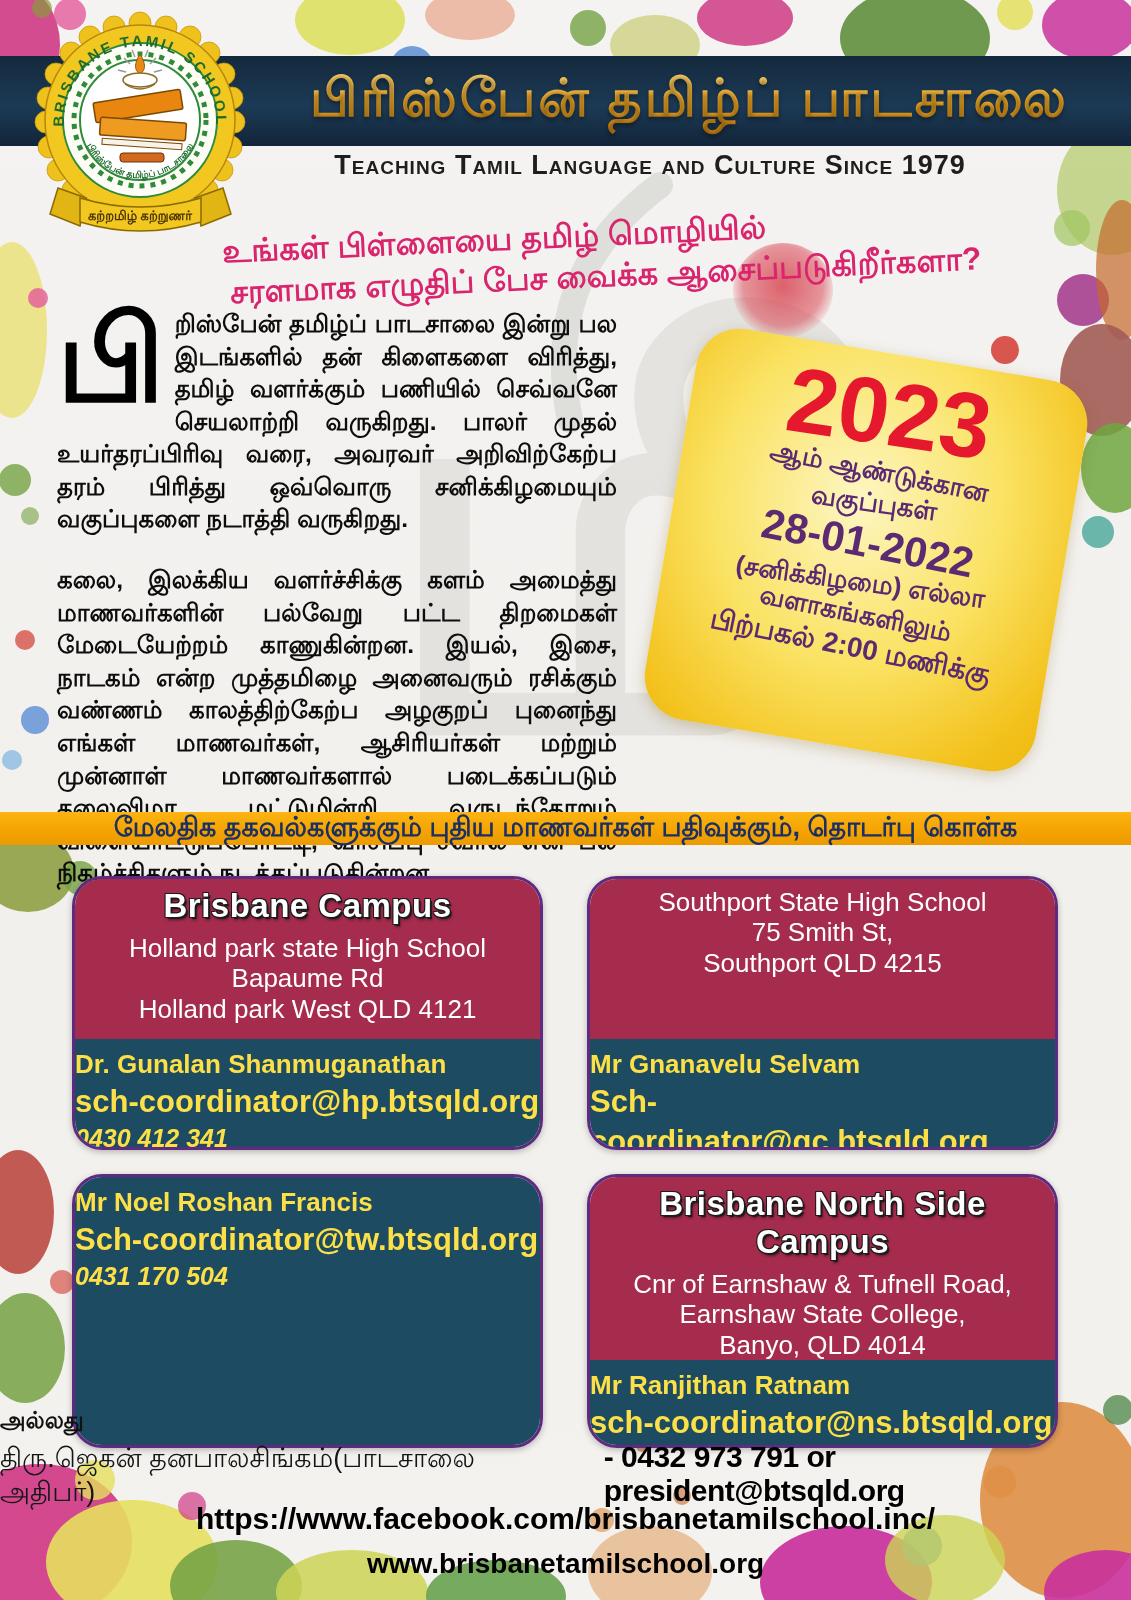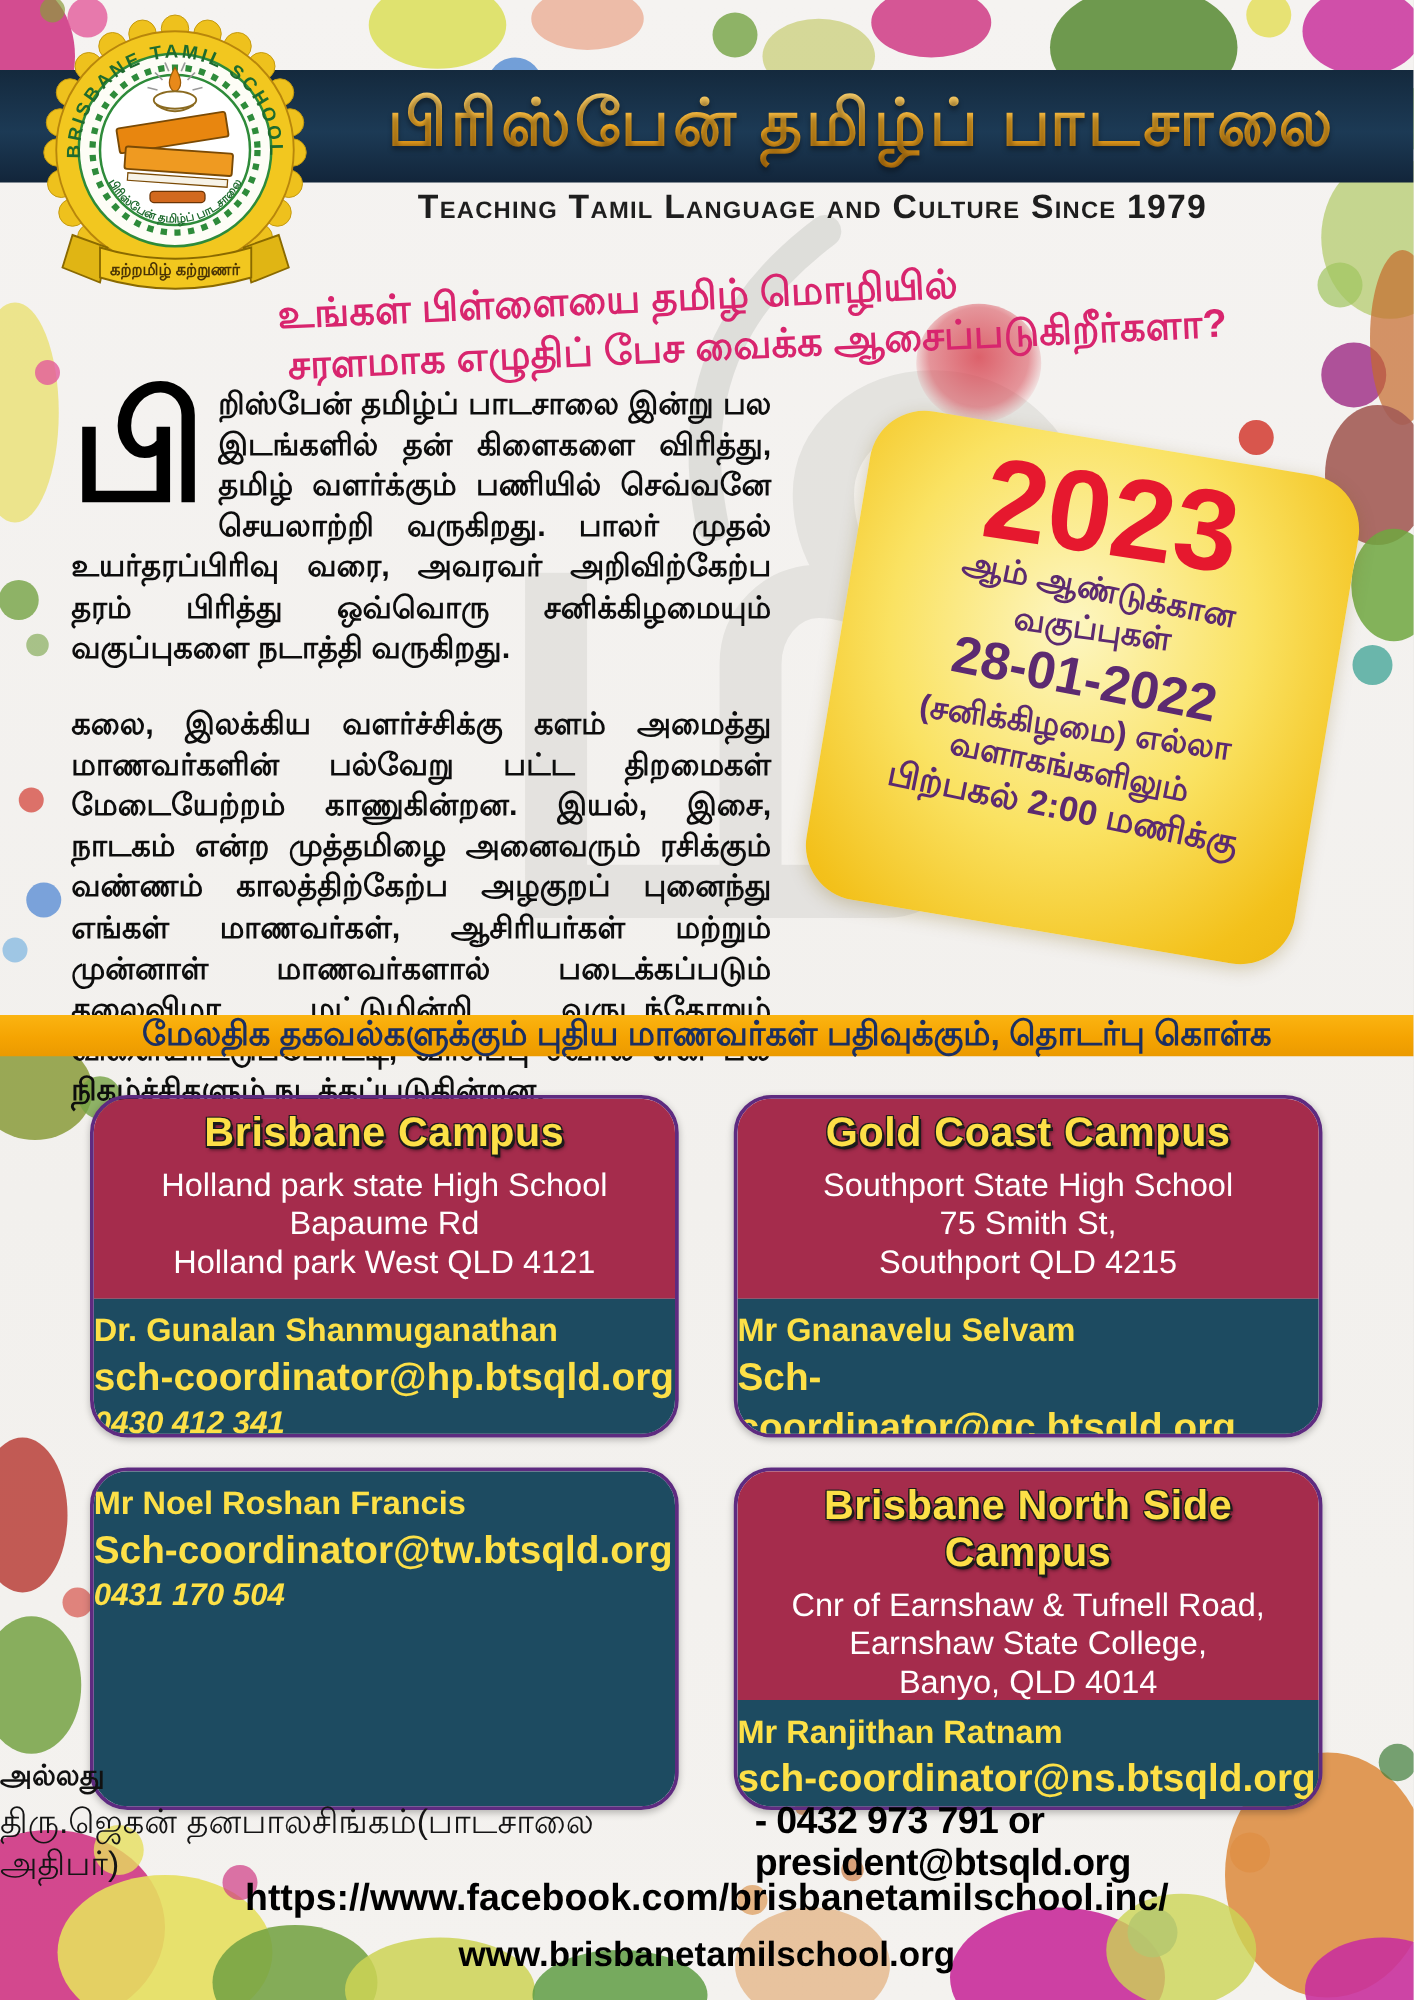--- a/index.html
+++ b/index.html
@@ -53,21 +53,21 @@
   #contact-banner{position:absolute;left:0;top:812px;width:1131px;height:33px;z-index:4;
       background:linear-gradient(180deg,#fbb411 0%,#f5a402 55%,#eb9a00 100%);
       display:flex;align-items:center;justify-content:center;
       color:#1b2f62;font-weight:700;font-size:27px;}
   
   #cards{position:absolute;left:72px;top:876px;width:986px;z-index:4;
       display:grid;grid-template-columns:471px 471px;column-gap:44px;row-gap:24px;}
   .card{height:268px;border:3px solid #5e2b80;border-radius:30px;overflow:hidden;
       display:flex;flex-direction:column;box-shadow:0 2px 6px rgba(0,0,0,.25);}
   .card-top{background:#a52c4c;flex:0 0 160px;text-align:center;padding-top:8px;box-sizing:border-box;}
-  .card-title{font-size:33px;font-weight:800;color:#fde047;letter-spacing:.5px;margin-bottom:8px;
+  .card-title{font-size:33px;font-weight:800;color:#ffffff;letter-spacing:.5px;margin-bottom:8px;
       text-shadow:2px 2px 0 #1c1c1c,-1px -1px 0 #1c1c1c,1px -1px 0 #1c1c1c,-1px 1px 0 #1c1c1c,2px 3px 3px rgba(0,0,0,.5);}
   .card-addr{color:#fff;font-size:26px;line-height:1.17;font-weight:400;}
   .card-bottom{background:#1d4b61;flex:1;text-align:left;color:#fde047;padding-top:9px;box-sizing:border-box;}
   .card-coord{font-weight:700;font-size:26px;line-height:1.3;}
   .card-email{font-weight:700;font-size:31px;line-height:1.3;}
   .card-phone{font-weight:700;font-style:italic;font-size:25px;line-height:1.35;}
   
   #or-text{position:absolute;left:0;top:1408px;width:1131px;text-align:left;z-index:4;
       font-family:"Liberation Serif",serif;font-weight:700;font-size:23px;color:#111;}
   #president-line{position:absolute;left:0;top:1440px;width:1131px;z-index:4;
@@ -262,21 +262,20 @@
       </div>
       <div class="card-bottom">
         <div class="card-coord">Dr. Gunalan Shanmuganathan</div>
         <div class="card-email">sch-coordinator@hp.btsqld.org</div>
         <div class="card-phone">0430 412 341</div>
       </div>
     </div>
 
     <div class="card">
       <div class="card-top">
-        <div class="card-title">Gold Coast Campus</div>
         <div class="card-addr">Southport State High School</div>
         <div class="card-addr">75 Smith St,</div>
         <div class="card-addr">Southport QLD 4215</div>
       </div>
       <div class="card-bottom">
         <div class="card-coord">Mr Gnanavelu Selvam</div>
         <div class="card-email">Sch-coordinator@gc.btsqld.org</div>
         <div class="card-phone">0452 619 031</div>
       </div>
     </div>

